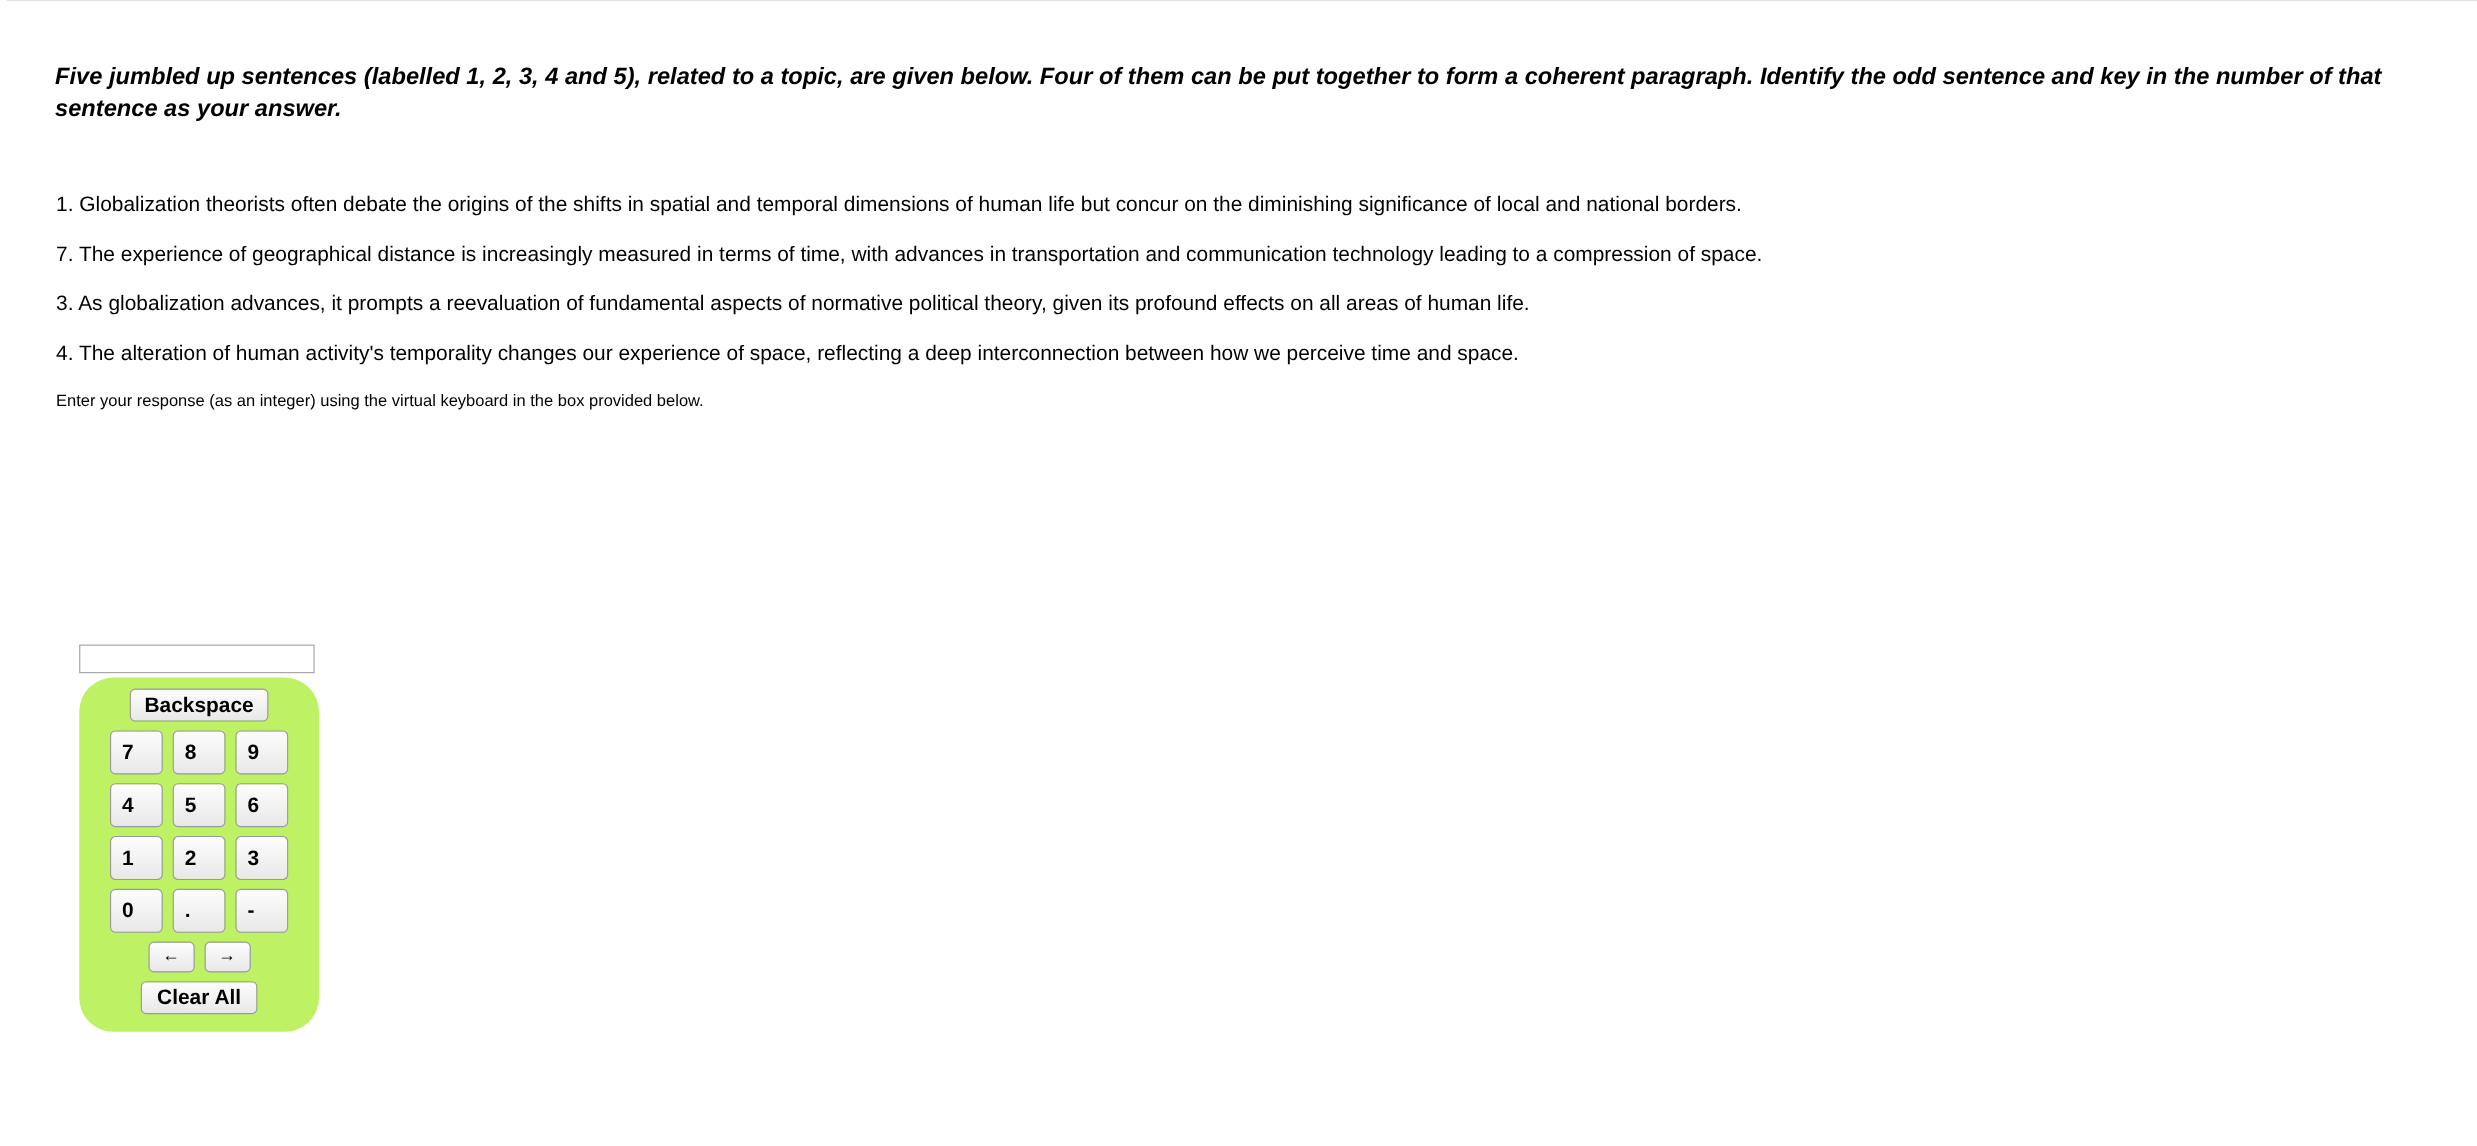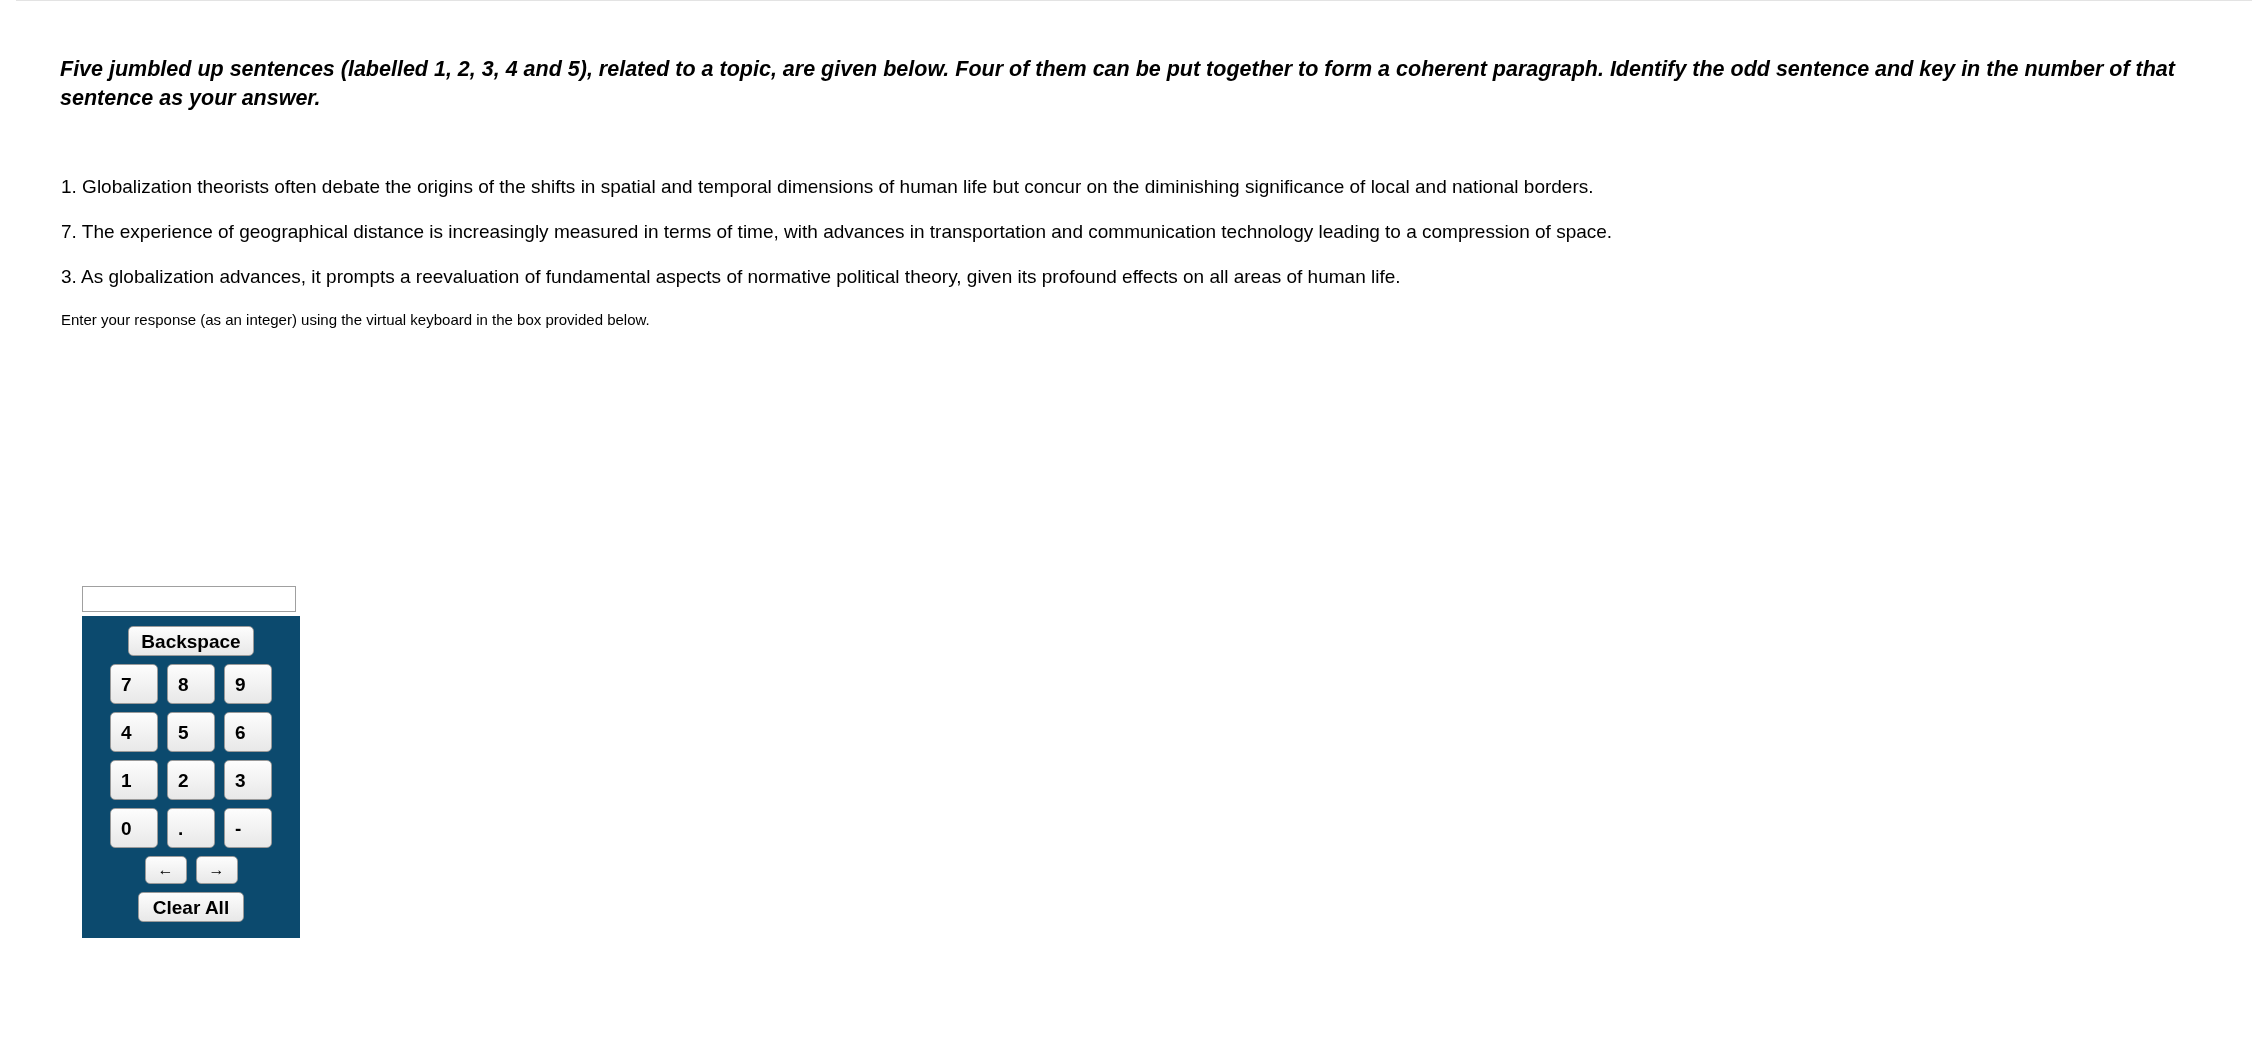--- a/index.html
+++ b/index.html
@@ -18,21 +18,21 @@
   .top-rule {
     position: absolute;
     left: 0;
     top: 0;
     width: 2252px;
     height: 1px;
     background: #e3e3e3;
   }
   .page {
     position: absolute;
-    left: 16px;
+    left: 6px;
     top: 0;
     width: 2184px;
     height: 1042px;
   }
   .instruction {
     position: absolute;
     left: 44px;
     top: 55px;
     width: 2180px;
     font-size: 21.5px;
@@ -75,24 +75,25 @@
     border: 1px solid #a0a0a0;
     background: #ffffff;
     font-family: "Liberation Sans", sans-serif;
     font-size: 15px;
     padding: 2px 4px;
     outline: none;
     margin: 0 0 4px 0;
   }
   .keypad {
     width: 218px;
-    background: #0c4a6e;
+    background: #bef264;
     padding: 10px 0 16px 0;
     box-sizing: border-box;
     text-align: center;
+    border-radius: 31px;
   }
   .key {
     font-family: "Liberation Sans", sans-serif;
     font-weight: bold;
     font-size: 19px;
     color: #000;
     background: linear-gradient(#fdfdfd, #e8e8e8);
     border: 1px solid #9a9a9a;
     border-radius: 5px;
     box-sizing: border-box;
@@ -138,20 +139,21 @@
 <div class="page">
 
   <div class="top-rule"></div>
 
   <div class="instruction">Five jumbled up sentences (labelled 1, 2, 3, 4 and 5), related to a topic, are given below. Four of them can be put together to form a coherent paragraph. Identify the odd sentence and key in the number of that sentence as your answer.</div>
 
   <div class="sentences">
     <div class="sentence">1. Globalization theorists often debate the origins of the shifts in spatial and temporal dimensions of human life but concur on the diminishing significance of local and national borders.</div>
     <div class="sentence">7. The experience of geographical distance is increasingly measured in terms of time, with advances in transportation and communication technology leading to a compression of space.</div>
     <div class="sentence">3. As globalization advances, it prompts a reevaluation of fundamental aspects of normative political theory, given its profound effects on all areas of human life.</div>
+    <div class="sentence">4. The alteration of human activity's temporality changes our experience of space, reflecting a deep interconnection between how we perceive time and space.</div>
     <div class="enter-note">Enter your response (as an integer) using the virtual keyboard in the box provided below.</div>
   </div>
 
   <div class="keypad-wrap">
 
     <input class="answer-input" type="text" value="" placeholder="" style="">
 
     <div class="keypad">
 
       <button class="key key-wide">Backspace</button>

